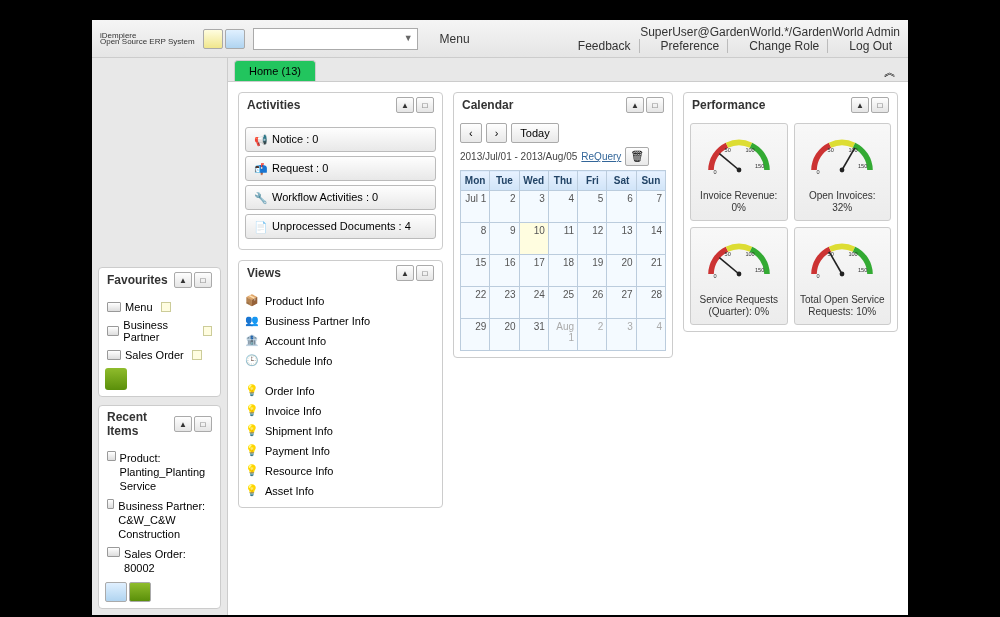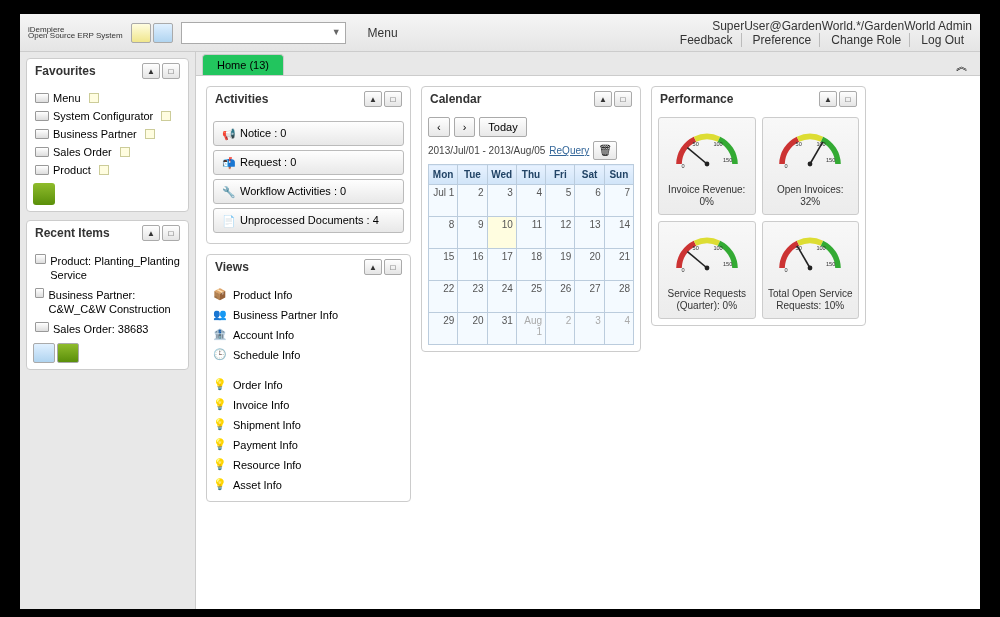--- a/index.html
+++ b/index.html
@@ -1,33 +1,33 @@
 <!DOCTYPE html>
 <html><head>
 <meta charset="utf-8">
 <style>
 * { box-sizing: border-box; margin: 0; padding: 0; }
 body { font-family: Arial, sans-serif; font-size: 11px; background: #000; width: 1000px; height: 617px; overflow: hidden; }
-.app { background: #e8e8e8; width: 960px; height: 595px; margin: 14px auto; display: flex; flex-direction: column; }
+.app { background: #e8e8e8; width: 816px; height: 595px; margin: 20px auto; display: flex; flex-direction: column; }
 .topbar { height: 38px; display: flex; align-items: center; padding: 0 8px; background: linear-gradient(#f5f5f5,#e5e5e5); border-bottom: 1px solid #ccc; }
 .logo { font-size: 18px; font-weight: bold; color: #333; margin-right: 8px; }
 .logo span { font-size: 8px; font-weight: normal; display: block; line-height: 6px; }
 .toolbar-btns { display: flex; gap: 2px; margin-right: 8px; }
 .tbtn { width: 20px; height: 20px; border: 1px solid #aaa; background: linear-gradient(#fefefe,#e5e5e5); border-radius: 2px; display: flex; align-items: center; justify-content: center; cursor: pointer; }
 .tbtn.yellow { background: linear-gradient(#fffde0,#f0e68c); }
 .tbtn.blue { background: linear-gradient(#e0f0ff,#b0d4f0); }
 .search-combo { width: 165px; height: 22px; border: 1px solid #aaa; background: #fff; margin-right: 10px; position: relative; }
 .search-combo::after { content: "▼"; position: absolute; right: 4px; top: 4px; font-size: 9px; color: #666; }
 .menu-btn { padding: 4px 12px; font-size: 12px; color: #333; cursor: pointer; }
 .topright { margin-left: auto; text-align: right; font-size: 12px; color: #333; line-height: 14px; }
-.toplinks { display: flex; gap: 3px; justify-content: flex-end; }
+.toplinks { display: flex; gap: 13px; justify-content: flex-end; }
 .toplinks span { padding: 0 8px; border-right: 1px solid #bbb; cursor: pointer; }
 .toplinks span:last-child { border-right: none; }
 .body { flex: 1; display: flex; overflow: hidden; }
-.leftcol { width: 175px; padding: 6px; display: flex; flex-direction: column; gap: 8px; }
+.leftcol { width: 175px; padding: 6px; display: flex; flex-direction: column; gap: 8px; justify-content: flex-end; }
 .maincol { flex: 1; display: flex; flex-direction: column; background: #fff; border-left: 1px solid #ccc; position: relative; }
 .collapse-chev { position: absolute; top: 6px; right: 12px; font-size: 12px; cursor: pointer; }
 .tabstrip { height: 24px; display: flex; align-items: end; padding-left: 6px; background: #e8e8e8; border-bottom: 1px solid #ccc; }
 .tab { background: #22c55e; border: 1px solid #ccc; border-bottom: none; border-radius: 4px 4px 0 0; padding: 4px 14px; font-size: 11px; cursor: pointer; }
 .dashboard { flex: 1; padding: 10px; display: flex; gap: 10px; overflow: auto; }
 .dashcol { display: flex; flex-direction: column; gap: 10px; }
 .dashcol.c1 { width: 205px; }
 .dashcol.c2 { width: 220px; }
 .dashcol.c3 { width: 215px; }
 .panel { border: 1px solid #ccc; border-radius: 4px; background: #fff; }
@@ -102,36 +102,26 @@
           </div>
         </div>
         <div class="panel-body" id="fav-body">
             <div class="fav-item">
               <span class="fav-icon"></span>
               <span>Menu</span>
               <span class="win-sq"></span>
             </div>
             <div class="fav-item">
               <span class="fav-icon"></span>
-              <span>System Configurator</span>
-              <span class="win-sq"></span>
-            </div>
-            <div class="fav-item">
-              <span class="fav-icon"></span>
               <span>Business Partner</span>
               <span class="win-sq"></span>
             </div>
             <div class="fav-item">
               <span class="fav-icon"></span>
               <span>Sales Order</span>
-              <span class="win-sq"></span>
-            </div>
-            <div class="fav-item">
-              <span class="fav-icon"></span>
-              <span>Product</span>
               <span class="win-sq"></span>
             </div>
             <div class="trash"></div>
           </div>
       </div>
 
       <div class="panel">
         <div class="panel-hd">
           <span>Recent Items</span>
           <div class="panel-ctrls">
@@ -143,21 +133,21 @@
             <div class="recent-item">
               <span class="fav-icon"></span>
               <span>Product: Planting_Planting Service</span>
             </div>
             <div class="recent-item">
               <span class="fav-icon"></span>
               <span>Business Partner: C&amp;W_C&amp;W Construction</span>
             </div>
             <div class="recent-item">
               <span class="fav-icon"></span>
-              <span>Sales Order: 38683</span>
+              <span>Sales Order: 80002</span>
             </div>
             <div class="recent-btns">
               <div class="rbtn refresh"></div>
               <div class="rbtn trash2"></div>
             </div>
           </div>
       </div>
     </div>
 
     <div class="maincol">

